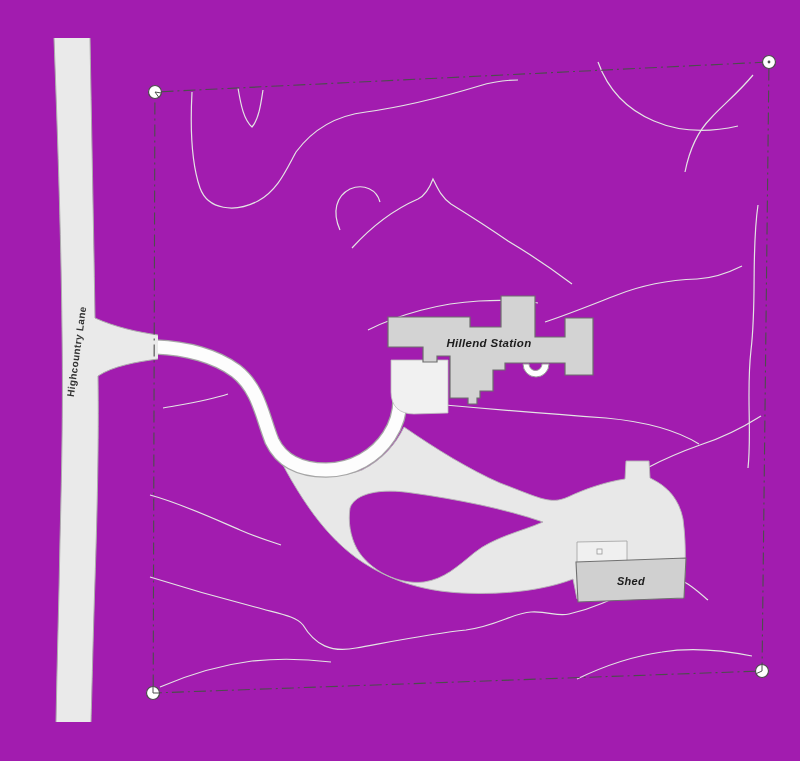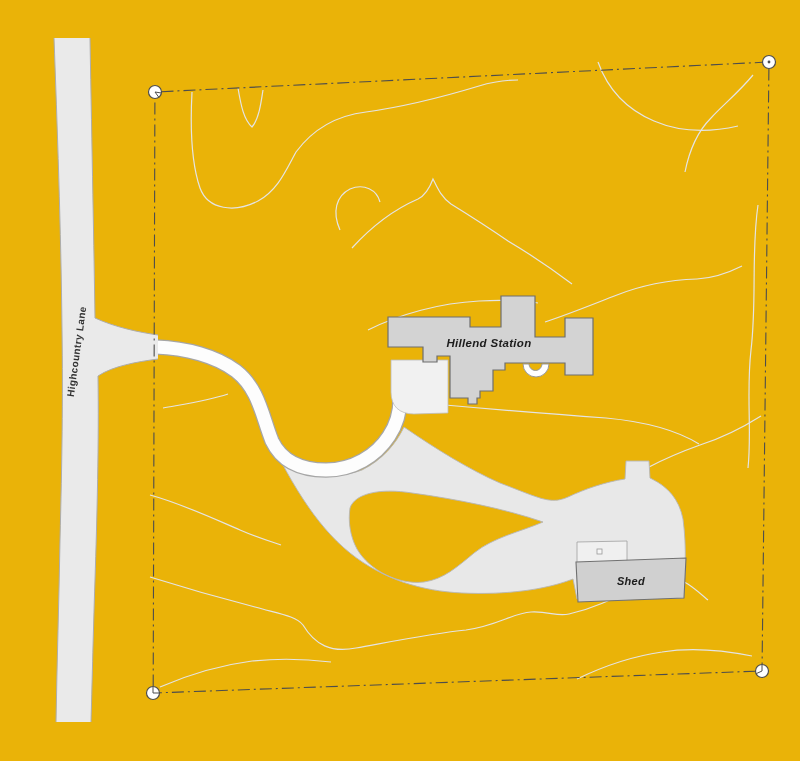--- a/index.html
+++ b/index.html
@@ -1,16 +1,16 @@
 <!DOCTYPE html>
 <html><head>
 <meta charset="utf-8">
 <style>
   html, body { margin: 0; padding: 0; background: #ffffff; }
-  .stage { position: relative; width: 800px; height: 761px; background: #eab308; overflow: hidden; }
+  .stage { position: relative; width: 800px; height: 761px; background: #a21caf; overflow: hidden; }
   svg { display: block; }
   .contour { fill: none; stroke: #e4e4e4; stroke-width: 1.2; }
   .track-outline { stroke: #b7b7b7; stroke-width: 0.9; }
   .drive-outer { fill: none; stroke: #a6a6a6; stroke-width: 15.5; stroke-linecap: round; stroke-linejoin: round; }
   .drive-inner { fill: none; stroke: #fdfdfd; stroke-width: 13; stroke-linecap: round; stroke-linejoin: round; }
   .road-edge { fill: none; stroke: #adadad; stroke-width: 1; }
   .bnd { fill: none; stroke: #4d4d4d; stroke-width: 1.1; stroke-dasharray: 12 4 2 4; }
   .marker { fill: #ffffff; stroke: #4d4d4d; stroke-width: 1.2; }
   .marker-hand { fill: none; stroke: #4d4d4d; stroke-width: 1; }
   .marker-dot { fill: #4d4d4d; stroke: none; }

